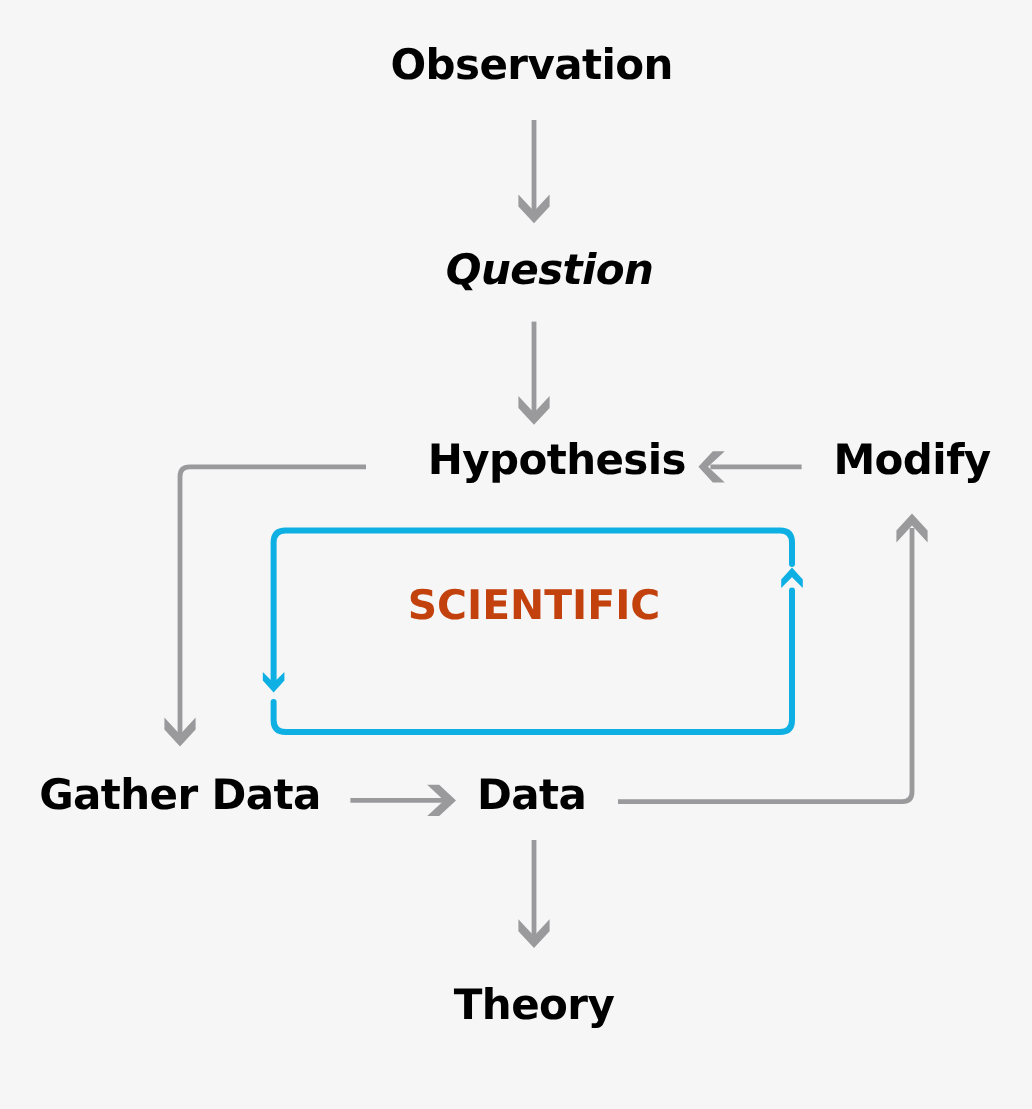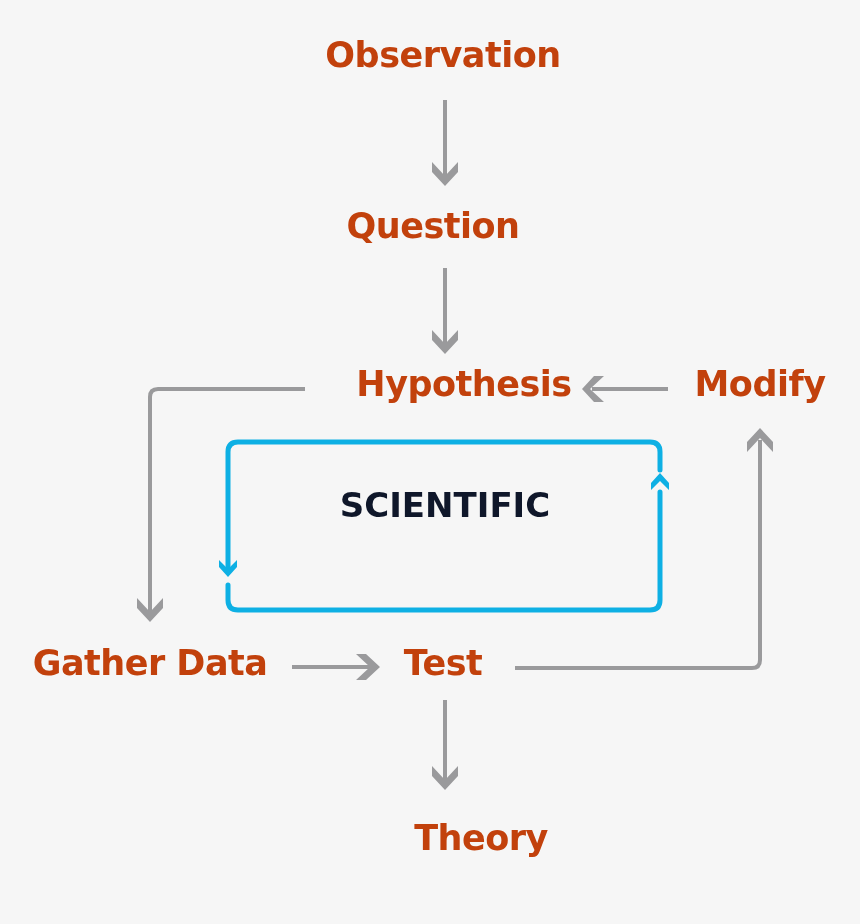--- a/index.html
+++ b/index.html
@@ -10,36 +10,36 @@
     overflow: hidden;
     font-family: "DejaVu Sans", sans-serif;
   }
   .diagram { position: absolute; left: 0; top: 0; width: 860px; height: 924px; }
   svg.connectors { position: absolute; left: 0; top: 0; }
   .node {
     position: absolute;
     font-family: "DejaVu Sans", sans-serif;
     font-weight: bold;
     font-size: 35px;
-    color: #c2410c;
+    color: #000000;
     white-space: nowrap;
     line-height: 1;
     transform: translateX(-50%);
     letter-spacing: -0.5px;
   }
   .center-label {
     position: absolute;
     left: 445px; top: 486px;
     transform: translateX(-50%);
     text-align: center;
     font-family: "DejaVu Sans", sans-serif;
     font-weight: bold;
     font-size: 34px;
     line-height: 38px;
-    color: #0f172a;
+    color: #c2410c;
     letter-spacing: 0px;
   }
   .center-label div { white-space: nowrap; }
 </style>
 </head>
 <body>
 
 <div class="diagram">
 
   <svg class="connectors" width="860" height="924" viewBox="0 0 860 924">
@@ -74,23 +74,23 @@
       <path d="M660 470 V452 Q660 442 650 442 H238 Q228 442 228 452 V570"></path>
       <path d="M228 585 V600 Q228 610 238 610 H650 Q660 610 660 600 V492"></path>
     </g>
     <g fill="#0eb0e4">
       <polygon points="219,560 228,569 237,560 237,567 228,577 219,567"></polygon>
       <polygon points="651,490 660,481 669,490 669,483 660,473 651,483"></polygon>
     </g>
   </svg>
 
   <div class="node" style="left:443px; top:38px;">Observation</div>
-  <div class="node" style="left:433px; top:209px;">Question</div>
+  <div class="node" style="left:458px; top:209px;font-style:italic;">Question</div>
   <div class="node" style="left:445px; top:367px;margin-left:19px;">Hypothesis</div>
   <div class="node" style="left:150px; top:646px;">Gather Data</div>
   <div class="node" style="left:760px; top:367px;">Modify</div>
-  <div class="node" style="left:443px; top:646px;">Test</div>
-  <div class="node" style="left:445px; top:821px;margin-left:36px;">Theory</div>
+  <div class="node" style="left:443px; top:646px;">Data</div>
+  <div class="node" style="left:445px; top:821px;">Theory</div>
 
   <div class="center-label">
     <div>SCIENTIFIC</div>
   </div>
 </div>
 
 </body></html>

